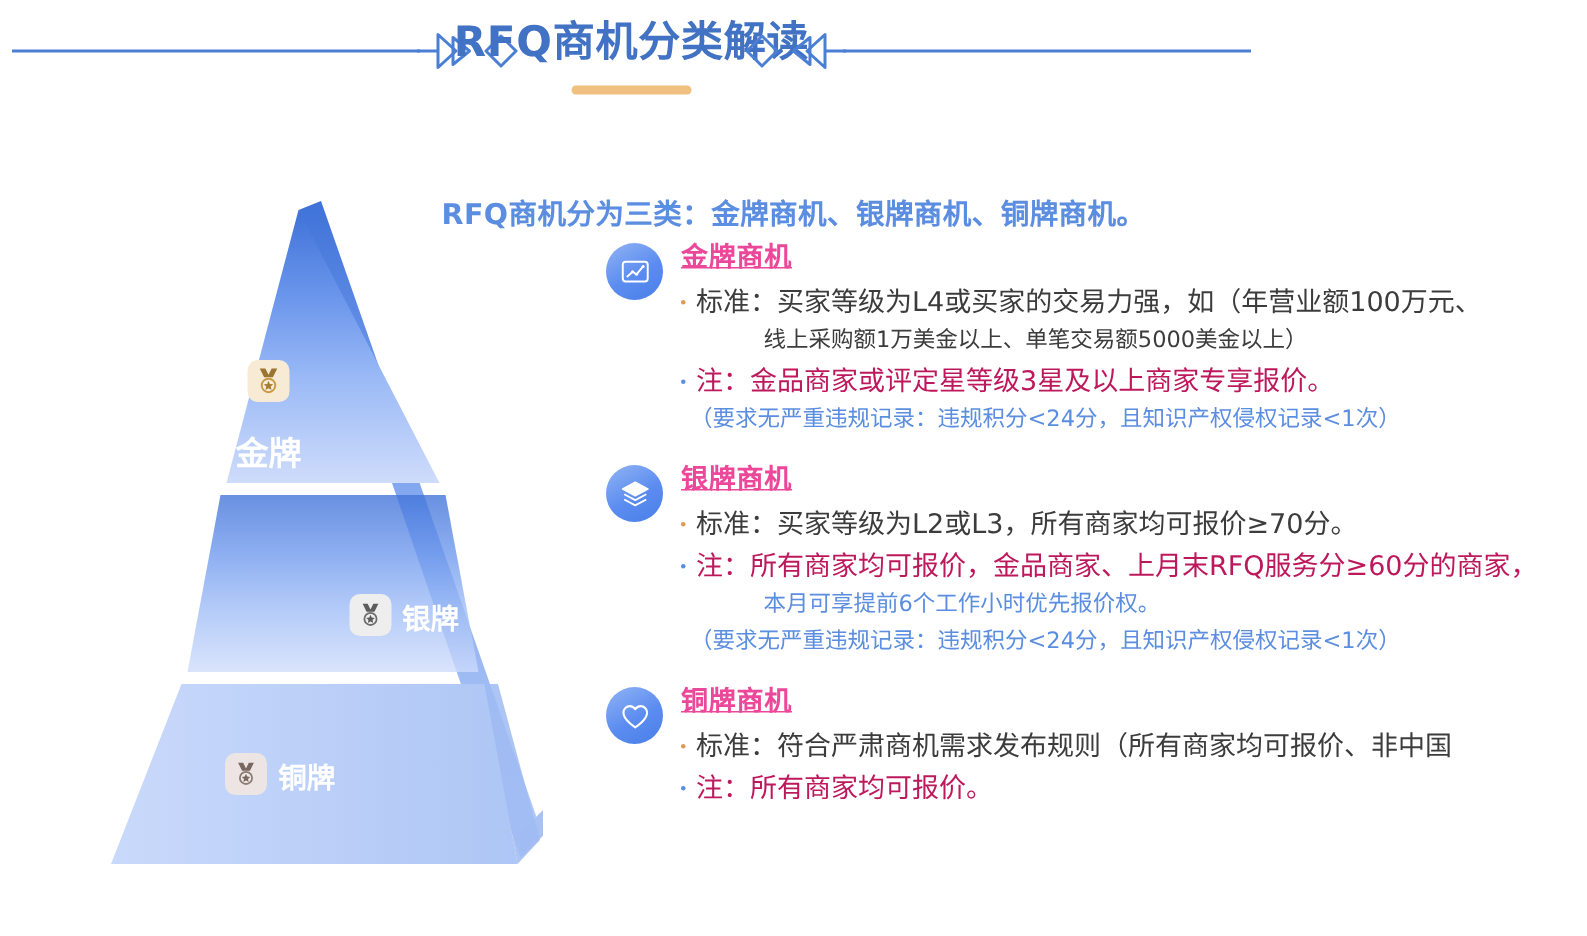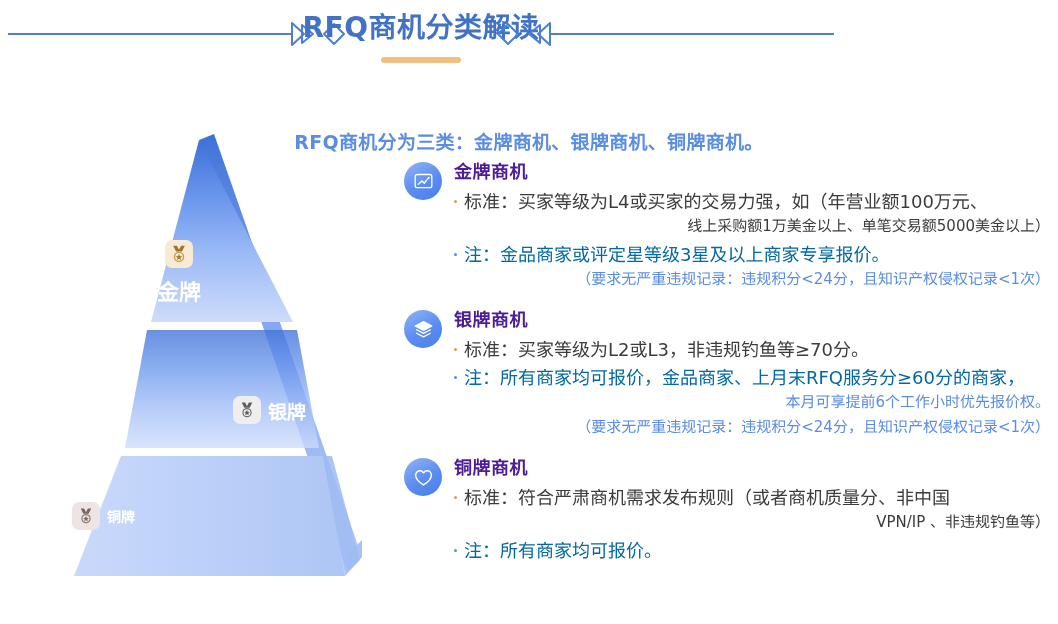--- a/index.html
+++ b/index.html
@@ -98,35 +98,35 @@
     align-items: center;
     gap: 7px;
     color: #ffffff;
     font-weight: bold;
     white-space: nowrap;
   }
   .tier-gold {
     left: 0; right: 96px;
     top: 108px;
     flex-direction: column;
-    gap: 6px;
+    gap: 16px;
     font-size: 22px;
     justify-content: center;
   }
   .tier-silver {
     left: 0; right: 86px;
     top: 264px;
     justify-content: flex-end;
     font-size: 19px;
   }
   .tier-bronze {
-    left: 10px; right: 80px;
+    left: 0; right: 80px;
     top: 370px;
-    justify-content: flex-start;
-    font-size: 14px;
+    justify-content: center;
+    font-size: 19px;
   }
 
   .medal {
     width: 28px; height: 28px;
     border-radius: 7px;
     display: flex;
     align-items: center;
     justify-content: center;
     flex: 0 0 auto;
   }
@@ -156,51 +156,51 @@
     align-items: center;
     justify-content: center;
   }
   .sec-icon svg { display: block; }
 
   .sec-body { padding-left: 50px; }
 
   .sec-heading {
     font-size: 18px;
     font-weight: bold;
-    color: #4c1d95;
+    color: #ec4899;
     letter-spacing: 0.5px;
     line-height: 24px;
     margin-bottom: 5px;
+    text-decoration: underline;
   }
 
   .bullet {
     position: relative;
     padding-left: 10px;
     font-size: 18px;
     line-height: 25px;
     margin-top: 3px;
   }
   .bullet::before {
     content: "";
     position: absolute;
     left: 0; top: 11px;
     width: 3px; height: 3px;
     background: #e09a52;
     border-radius: 50%;
   }
   .bullet.dark { color: #3c3c3c; }
-  .bullet.blue { color: #0369a1; }
+  .bullet.blue { color: #be185d; }
   .bullet.blue::before { background: #5b8de0; }
 
   .cont {
     padding-left: 10px;
     font-size: 15px;
     line-height: 25px;
     display: block;
-    text-align: right;
   }
   .cont.indent { padding-left: 55px; }
   .cont.dark { color: #3c3c3c; }
   .cont.blue { color: #5b8de0; }
   .cont.center-ish { padding-left: 6px; }
 </style>
 </head>
 <body>
 
 <div class="header">
@@ -330,34 +330,33 @@
   <div class="section">
     <div class="sec-icon">
       <svg width="21" height="21" viewBox="0 0 24 24" fill="none" stroke="#ffffff" stroke-width="1.5" stroke-linejoin="round">
         <path d="M12 3 L21.5 8 L12 13 L2.5 8 Z" fill="#ffffff" stroke="#ffffff"></path>
         <path d="M3.6 12 L12 16.4 L20.4 12"></path>
         <path d="M3.6 16 L12 20.4 L20.4 16"></path>
       </svg>
     </div>
     <div class="sec-body">
       <div class="sec-heading">银牌商机</div>
-      <div class="bullet dark">标准：买家等级为L2或L3，非违规钓鱼等≥70分。</div>
+      <div class="bullet dark">标准：买家等级为L2或L3，所有商家均可报价≥70分。</div>
       <div class="bullet blue">注：所有商家均可报价，金品商家、上月末RFQ服务分≥60分的商家，</div>
       <div class="cont blue indent">本月可享提前6个工作小时优先报价权。</div>
       <div class="cont blue center-ish">（要求无严重违规记录：违规积分&lt;24分，且知识产权侵权记录&lt;1次）</div>
     </div>
   </div>
 
   <div class="section">
     <div class="sec-icon">
       <svg width="21" height="21" viewBox="0 0 24 24" fill="none" stroke="#ffffff" stroke-width="1.6" stroke-linejoin="round">
         <path d="M12 20.5 C12 20.5 3 14.9 3 9.4 C3 6.4 5.3 4.3 7.9 4.3 C9.6 4.3 11.1 5.2 12 6.6 C12.9 5.2 14.4 4.3 16.1 4.3 C18.7 4.3 21 6.4 21 9.4 C21 14.9 12 20.5 12 20.5 Z"></path>
       </svg>
     </div>
     <div class="sec-body">
       <div class="sec-heading">铜牌商机</div>
-      <div class="bullet dark">标准：符合严肃商机需求发布规则（或者商机质量分、非中国</div>
-      <div class="cont dark indent">VPN/IP 、非违规钓鱼等）</div>
+      <div class="bullet dark">标准：符合严肃商机需求发布规则（所有商家均可报价、非中国</div>
       <div class="bullet blue">注：所有商家均可报价。</div>
     </div>
   </div>
 
 </div>
 
 </body></html>

